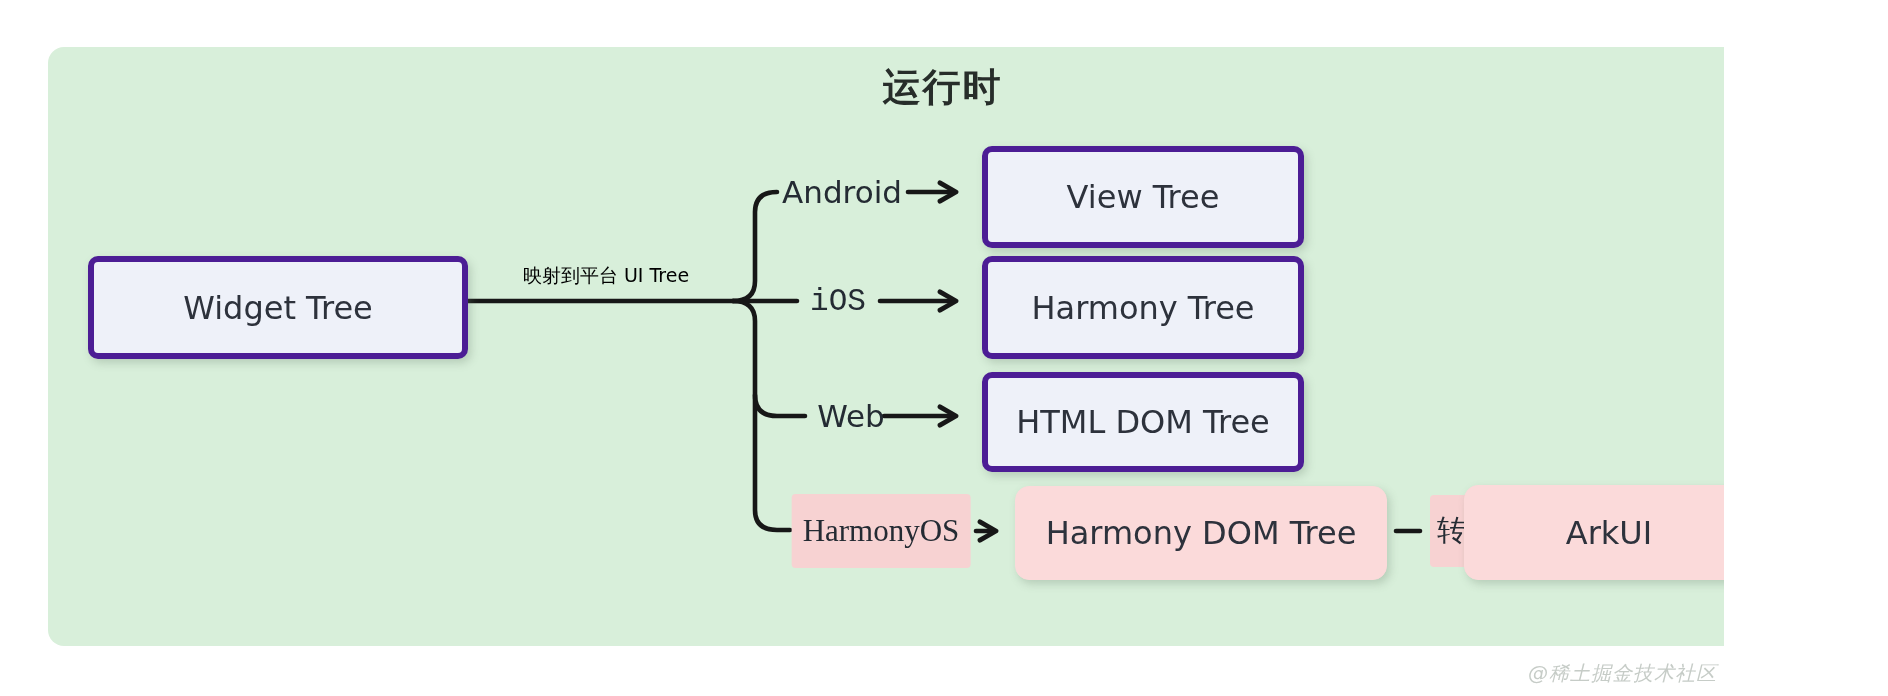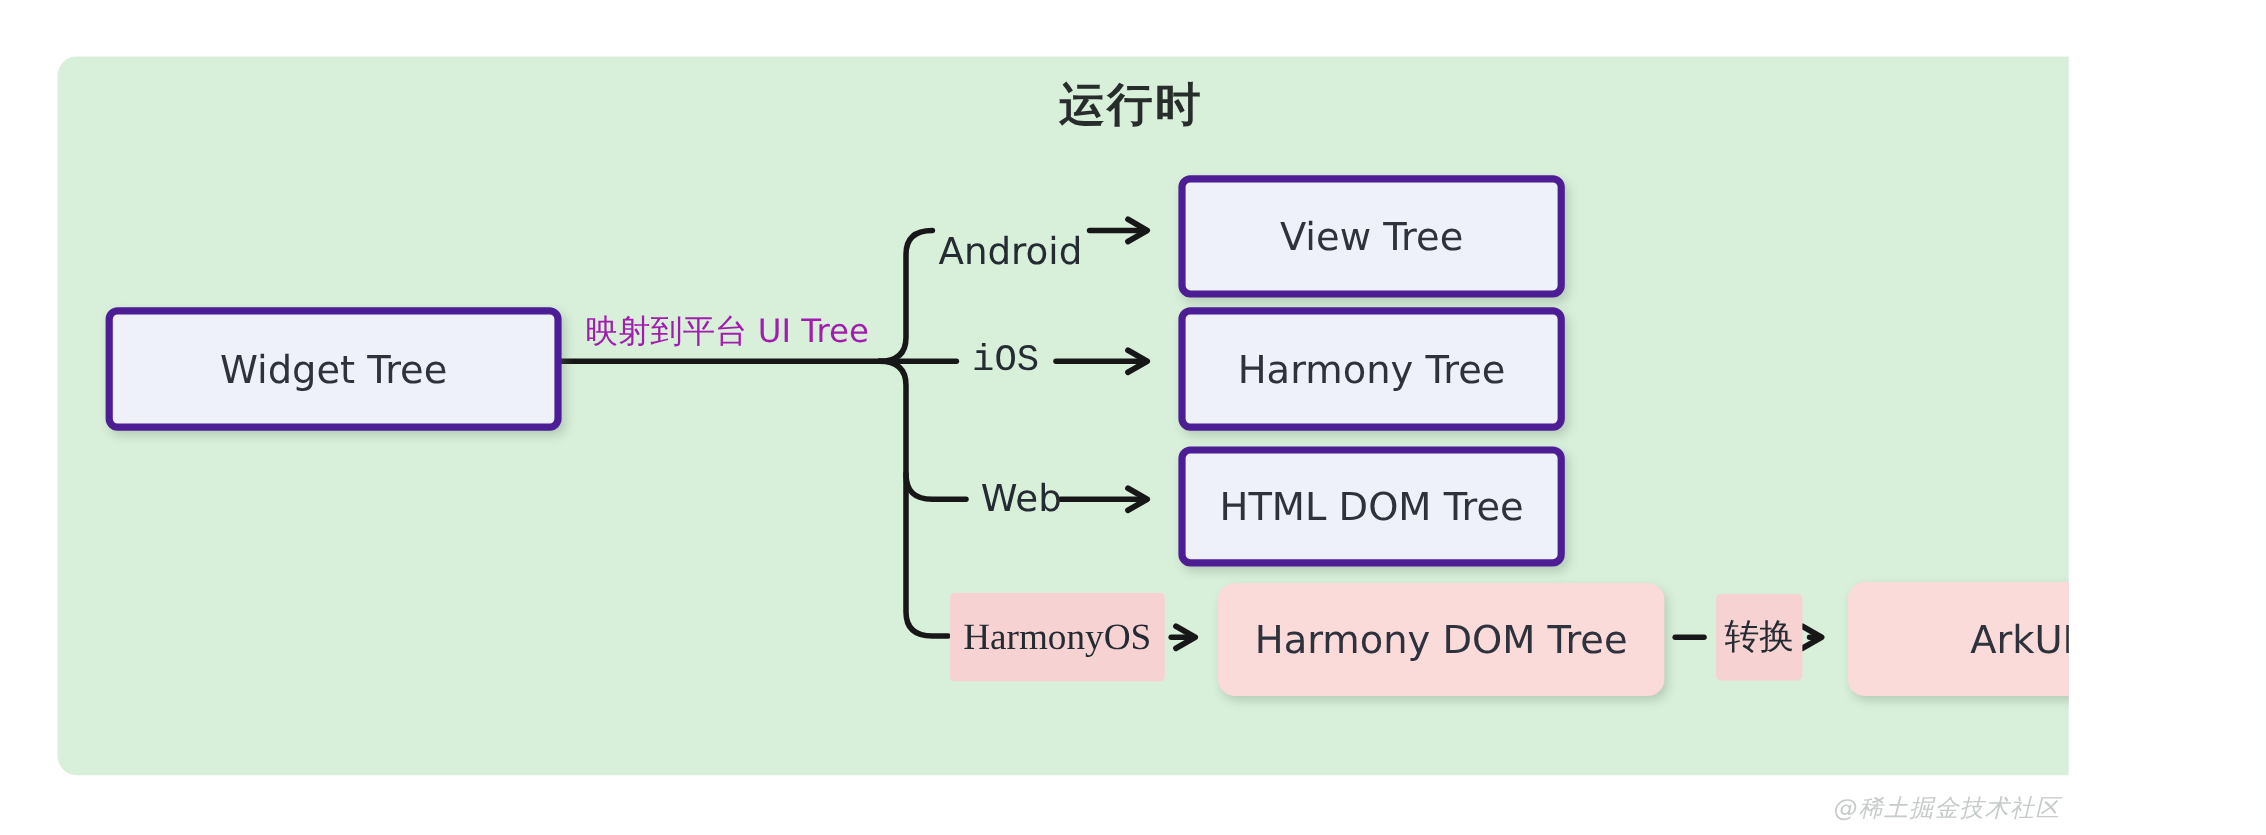--- a/index.html
+++ b/index.html
@@ -66,22 +66,22 @@
   .branch-label {
     position: absolute;
     transform: translate(-50%, -50%);
     font-size: 31px;
     color: #242b33;
     white-space: nowrap;
   }
   .edge-label {
     position: absolute;
     transform: translate(-50%, -50%);
-    font-size: 27px;
-    color: #a21caf;
+    font-size: 19px;
+    color: #000000;
     white-space: nowrap;
   }
   .hl-pink {
     background: #f7d2d2;
     border-radius: 4px;
     padding: 19px 11px;
     font-family: Liberation Serif, serif;
   }
   .hl-pink-sm {
     background: #f7d2d2;
@@ -128,21 +128,21 @@
       <path d="M1508 531 H1516" marker-end="url(#chev)"></path>
     </g>
   </svg>
 
   <div class="node lavender" style="left:88px; top:256px; width:368px; height:91px;align-items:center;">
     <span>Widget Tree</span>
   </div>
 
   <div class="edge-label" style="left:606px; top:276px;">映射到平台 UI Tree</div>
 
-  <div class="branch-label" style="left:842px; top:192px;margin-top:18px;">Android</div>
+  <div class="branch-label" style="left:842px; top:192px;">Android</div>
   <div class="branch-label" style="left:838px; top:301px;font-family:Liberation Mono, monospace;">iOS</div>
   <div class="branch-label" style="left:851px; top:416px;">Web</div>
   <div class="branch-label hl-pink" style="left:881px; top:531px;">HarmonyOS</div>
 
   <div class="node lavender" style="left:982px; top:146px; width:310px; height:90px;">
     <span>View Tree</span>
   </div>
 
   <div class="node lavender" style="left:982px; top:256px; width:310px; height:91px;">
     <span>Harmony Tree</span>
@@ -151,19 +151,19 @@
   <div class="node lavender" style="left:982px; top:372px; width:310px; height:88px;">
     <span>HTML DOM Tree</span>
   </div>
 
   <div class="node pink" style="left:1015px; top:486px; width:370px; height:92px;">
     <span>Harmony DOM Tree</span>
   </div>
 
   <div class="branch-label hl-pink-sm" style="left:1466px; top:531px;">转换</div>
 
-  <div class="node pink" style="left:1540px; top:485px; width:288px; height:93px;">
+  <div class="node pink" style="left:1464px; top:485px; width:288px; height:93px;">
     <span>ArkUI</span>
   </div>
 
   <div class="watermark">@稀土掘金技术社区</div>
 
 </div>
 
 </body></html>

